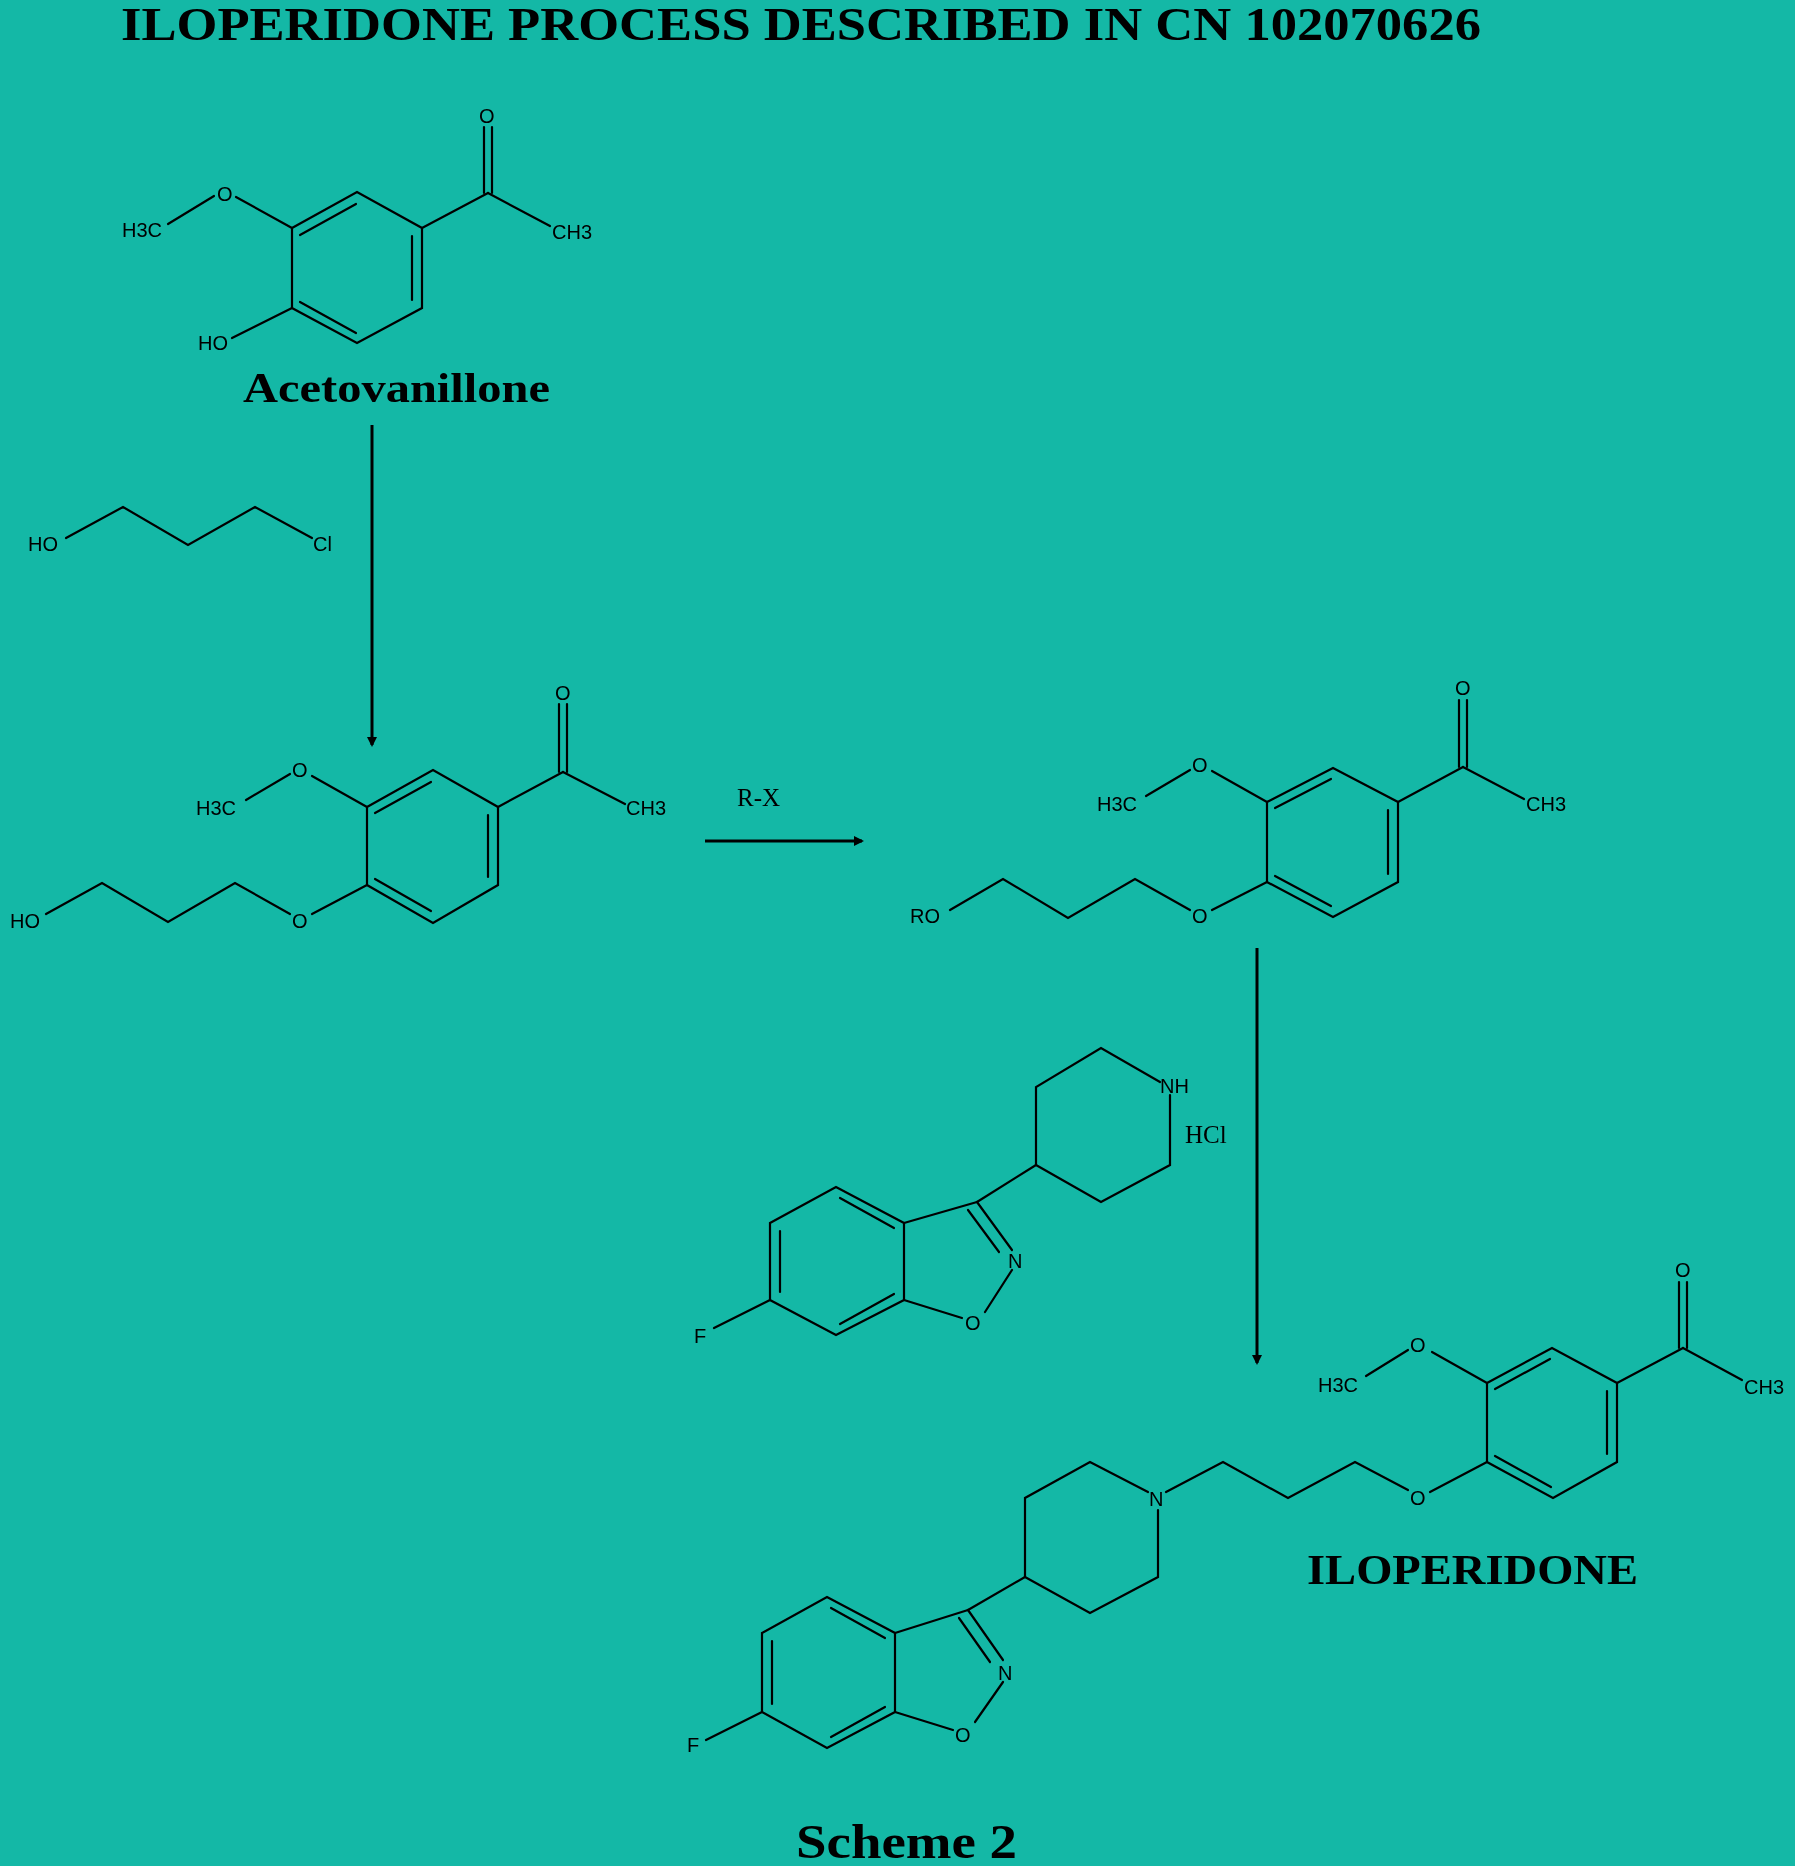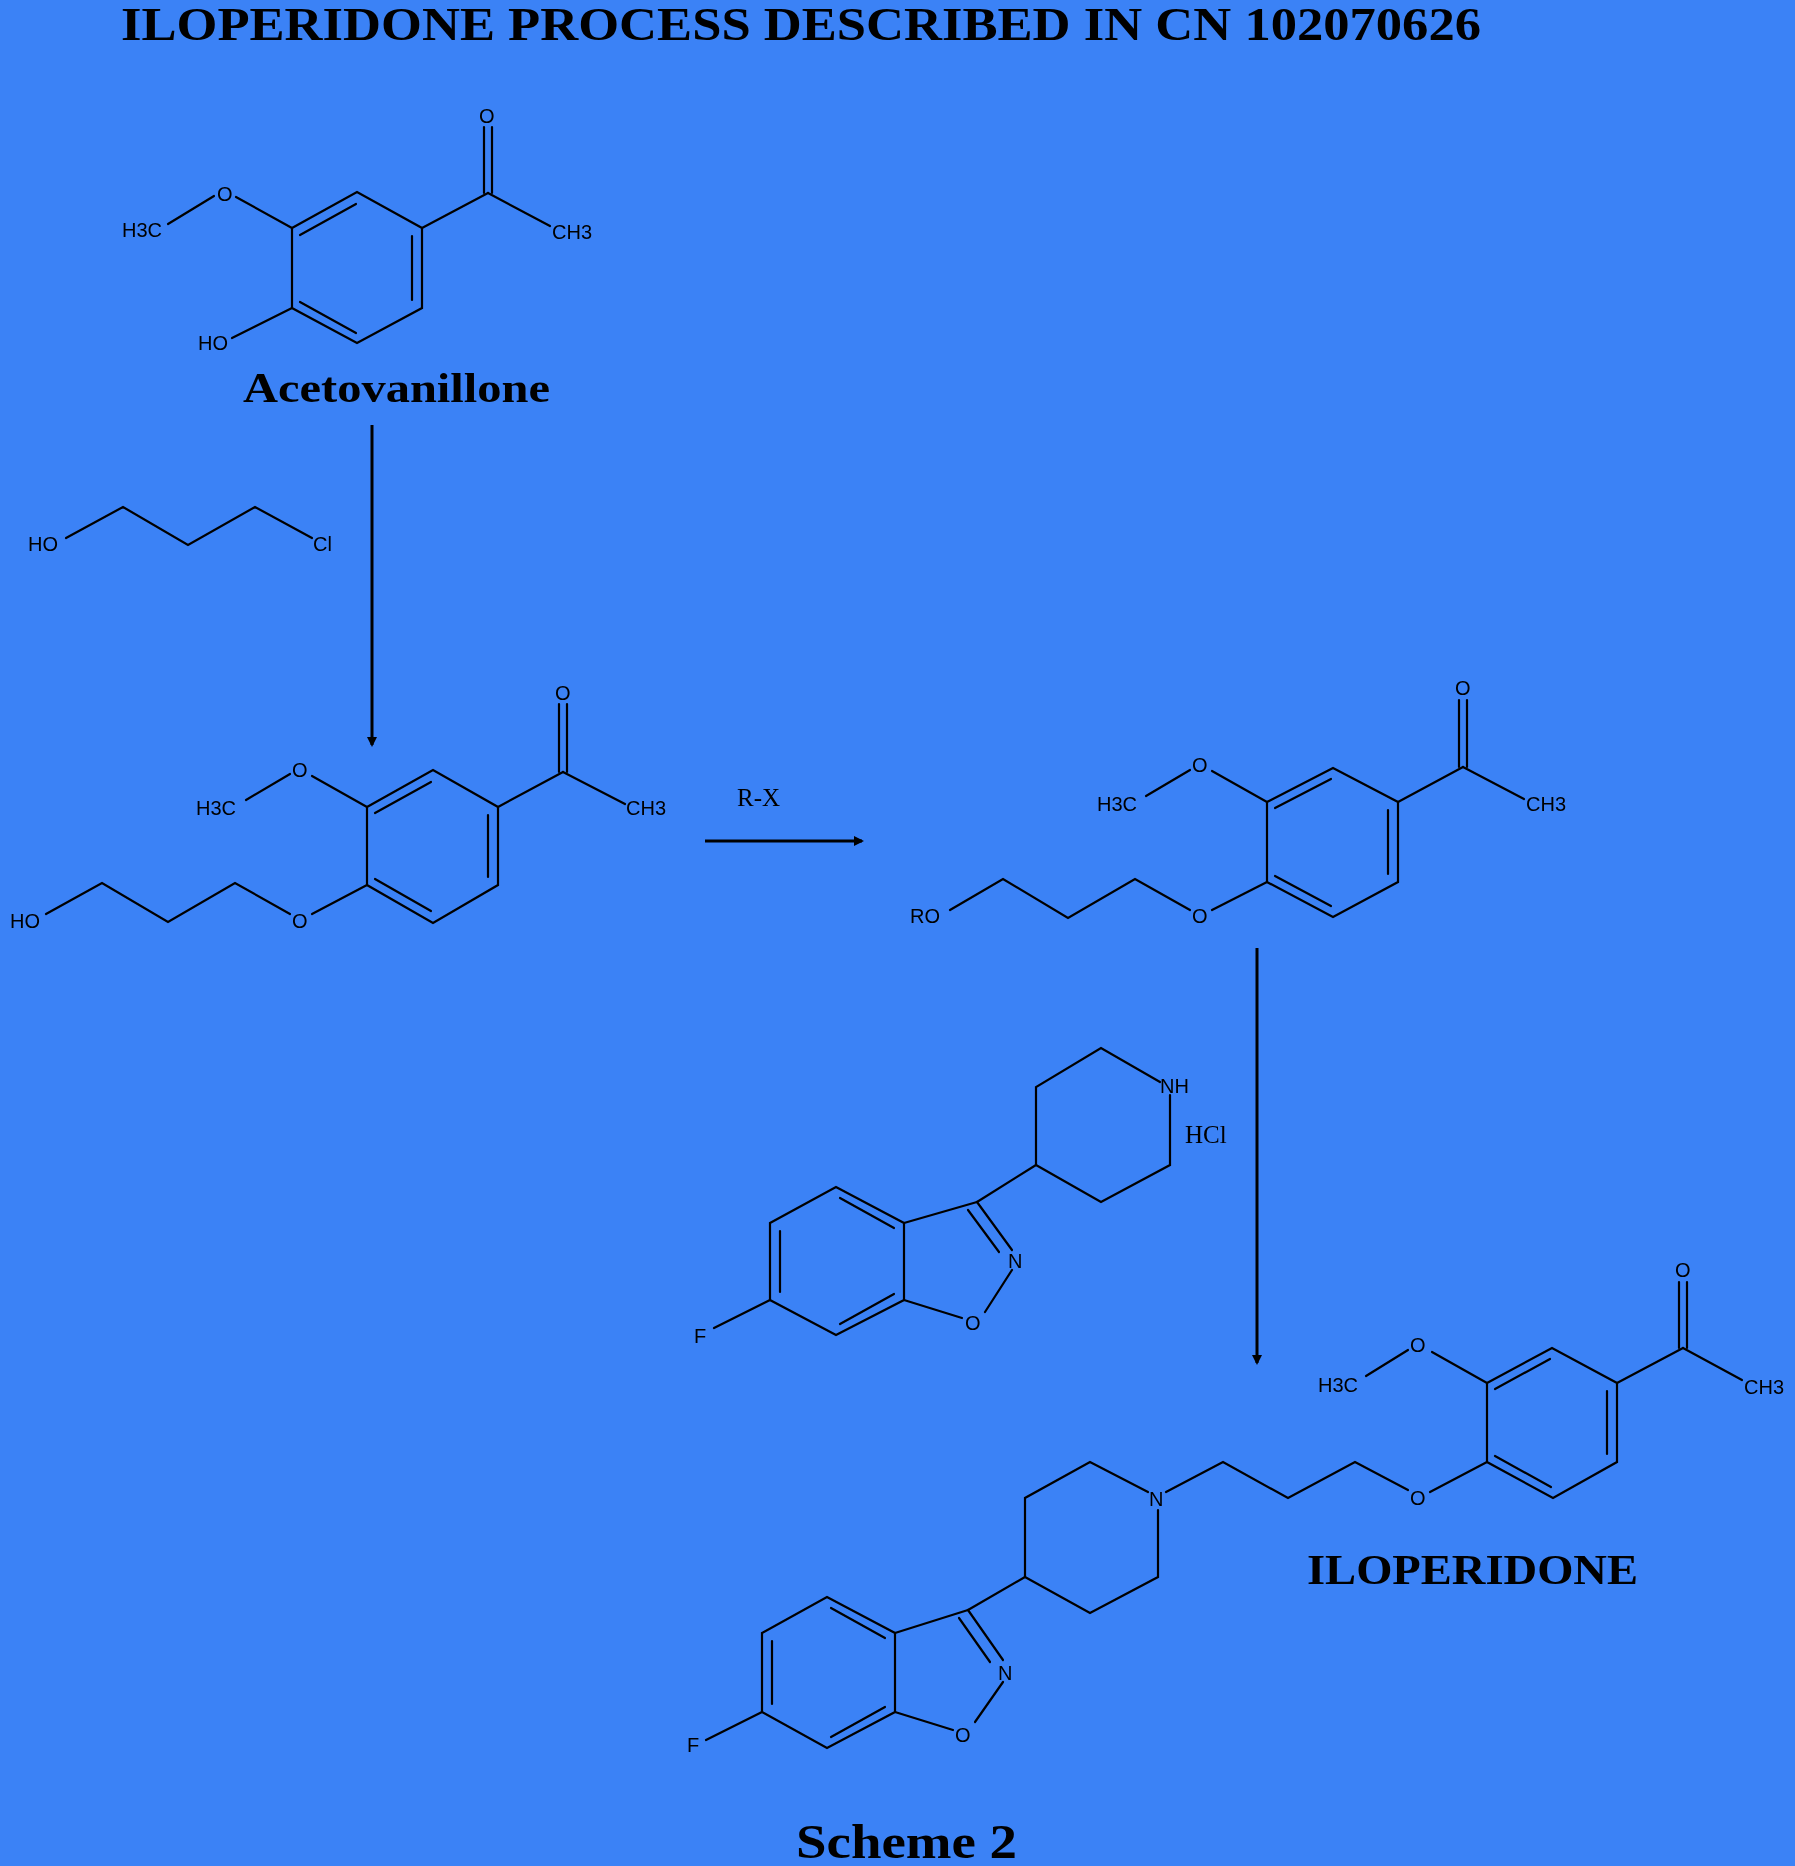--- a/index.html
+++ b/index.html
@@ -1,16 +1,16 @@
 <!DOCTYPE html>
 <html><head>
 <meta charset="utf-8">
 <style>
   html, body { margin:0; padding:0; background:#ffffff; }
-  #canvas { position:relative; width:1795px; height:1866px; background:#3b82f6; overflow:hidden; }
+  #canvas { position:relative; width:1795px; height:1866px; background:#14b8a6; overflow:hidden; }
   svg { position:absolute; left:0; top:0; }
   .bond { stroke:#000; stroke-width:2.2; fill:none; stroke-linecap:round; }
   .bond-thick { stroke:#000; stroke-width:3; fill:none; }
   .atom { font-family:"Liberation Sans", sans-serif; font-size:20px; fill:#000; }
   .reagent { font-family:"Liberation Serif", serif; font-size:25px; fill:#000; }
   .title { font-family:"Liberation Serif", serif; font-weight:bold; font-size:46px; fill:#000; }
   .cmpd-label { font-family:"Liberation Serif", serif; font-weight:bold; font-size:42px; fill:#000; }
   .scheme-label { font-family:"Liberation Serif", serif; font-weight:bold; font-size:48px; fill:#000; }
 </style>
 </head>

